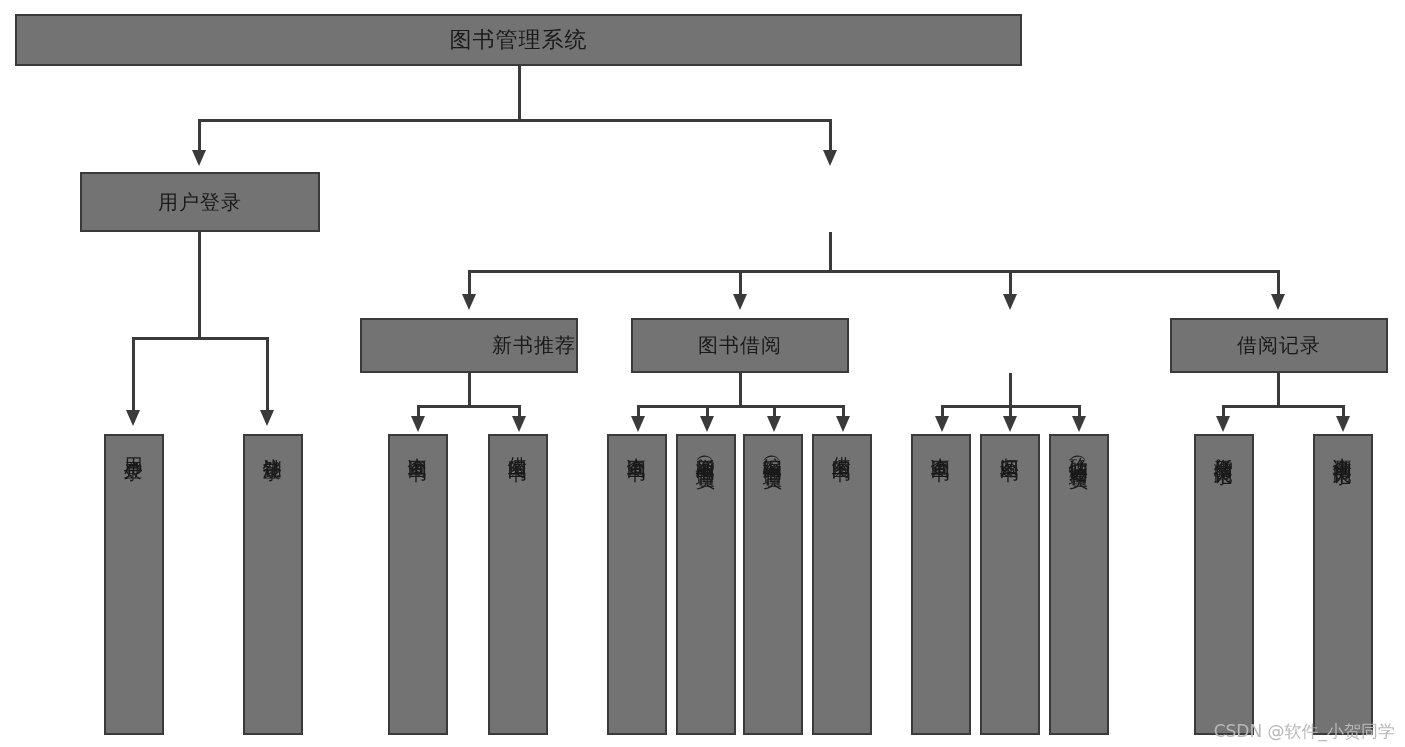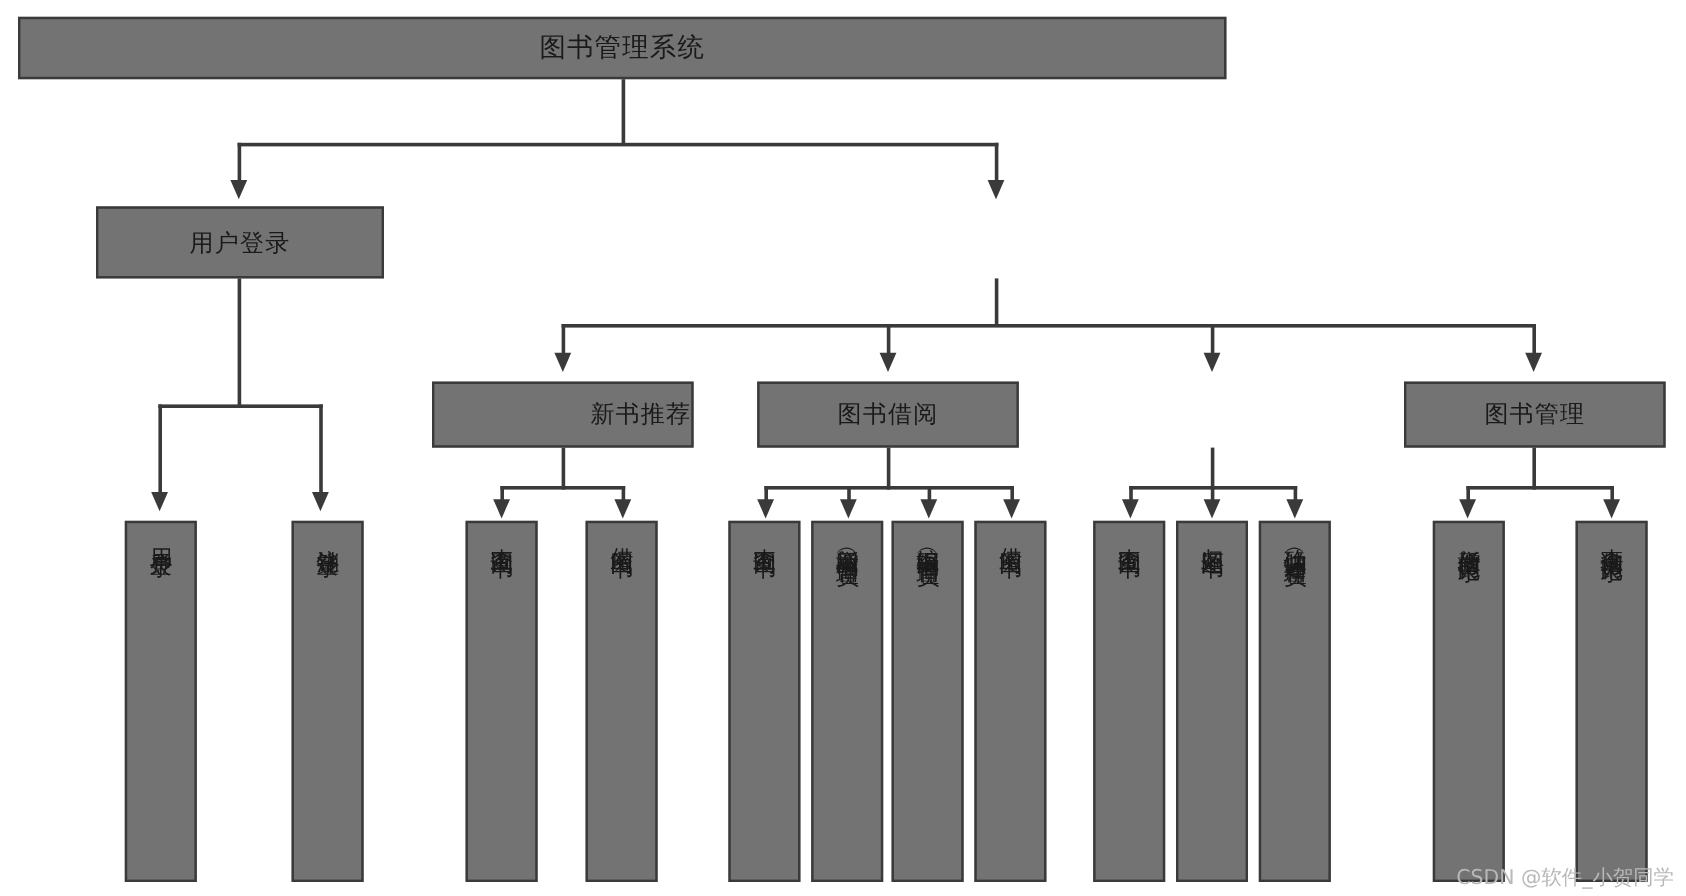--- a/index.html
+++ b/index.html
@@ -117,21 +117,21 @@
   <div class="conn vline" style="left:1277px; top:270px; width:3px; height:26px;"></div>
   <div class="arrow" style="left:1271px; top:294px;"></div>
 
   <div class="node level2" style="left:360px; top:318px; width:218px; height:55px;justify-content:flex-end;">
     <span>新书推荐</span>
   </div>
   <div class="node level2" style="left:631px; top:318px; width:218px; height:55px;">
     <span>图书借阅</span>
   </div>
   <div class="node level2" style="left:1170px; top:318px; width:218px; height:55px;">
-    <span>图书管理</span>
+    <span>借阅记录</span>
   </div>
 
   <div class="conn vline" style="left:468px; top:373px; width:3px; height:35px;"></div>
   <div class="conn hline" style="left:417px; top:405px; width:104px; height:3px;"></div>
   <div class="conn vline" style="left:417px; top:405px; width:3px; height:13px;"></div>
   <div class="arrow" style="left:411px; top:416px;"></div>
   <div class="conn vline" style="left:518px; top:405px; width:3px; height:13px;"></div>
   <div class="arrow" style="left:512px; top:416px;"></div>
 
   <div class="conn vline" style="left:739px; top:373px; width:3px; height:35px;"></div>

